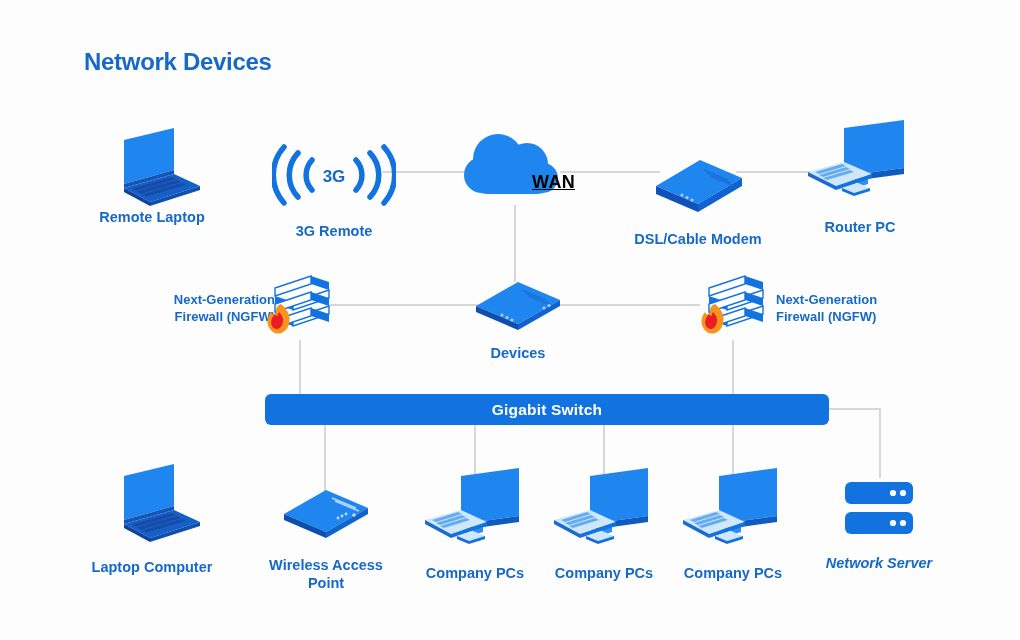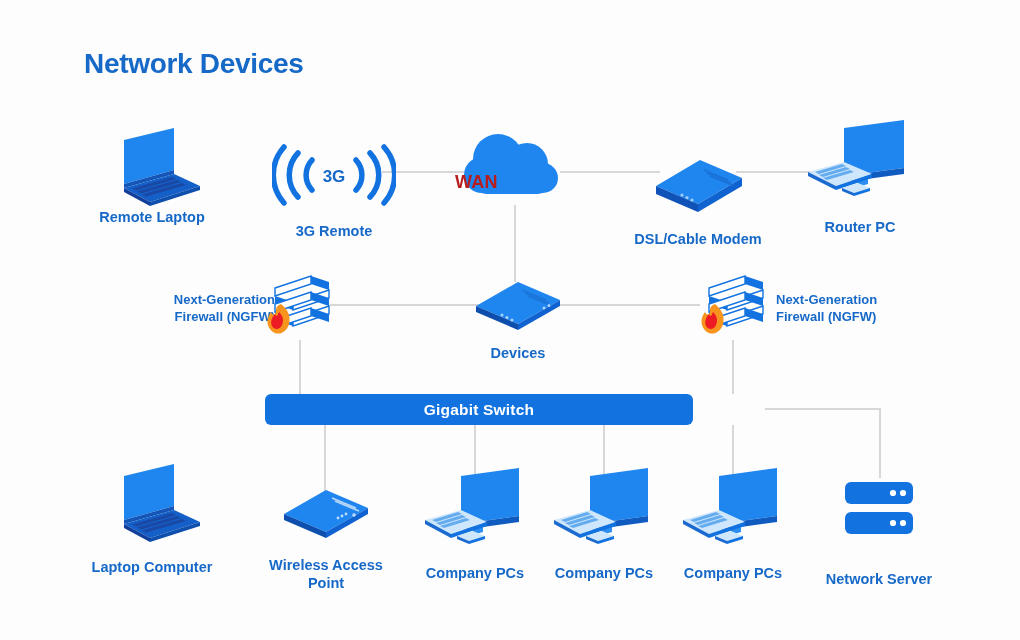--- a/index.html
+++ b/index.html
@@ -25,21 +25,21 @@
     position: absolute;
     left: 0; top: 0;
     width: 1020px;
     height: 640px;
     pointer-events: none;
   }
   .title {
     position: absolute;
     left: 84px;
     top: 48px;
-    font-size: 28px;
+    font-size: 24px;
     font-weight: bold;
     color: #1769c8;
     letter-spacing: -0.3px;
     white-space: nowrap;
   }
   .node {
     position: absolute;
     display: flex;
     flex-direction: column;
     align-items: center;
@@ -56,32 +56,33 @@
     display: flex;
     align-items: flex-end;
     justify-content: center;
   }
   
   .cloud-text {
     position: absolute;
     left: 0; right: 0;
     top: 50%;
     transform: translateY(-50%);
-    text-align: left;
+    text-align: right;
     font-size: 18px;
     font-weight: bold;
-    color: #b91c1c;
+    color: #000000;
     letter-spacing: 0.3px;
+    text-decoration: underline;
   }
   
   .switch-bar {
     position: absolute;
     left: 265px;
     top: 394px;
-    width: 428px;
+    width: 564px;
     height: 31px;
     background: #1273e0;
     border-radius: 6px;
     display: flex;
     align-items: center;
     justify-content: center;
   }
   .switch-bar .switch-label {
     color: #ffffff;
     font-size: 15.5px;
@@ -421,16 +422,16 @@
     <div class="icon-wrap" style="height:70px;">
       <svg width="76" height="66" viewBox="0 0 76 66" xmlns="http://www.w3.org/2000/svg">
         <rect x="4" y="6" width="68" height="22" rx="6" fill="#1273e0"></rect>
         <circle cx="52" cy="17" r="3.1" fill="#ffffff"></circle>
         <circle cx="62" cy="17" r="3.1" fill="#ffffff"></circle>
         <rect x="4" y="36" width="68" height="22" rx="6" fill="#1273e0"></rect>
         <circle cx="52" cy="47" r="3.1" fill="#ffffff"></circle>
         <circle cx="62" cy="47" r="3.1" fill="#ffffff"></circle>
       </svg>
     </div>
-    <div class="label" style="margin-top:28px;">Network Server</div>
+    <div class="label" style="margin-top:12px;font-style:italic;">Network Server</div>
   </div>
 
 </div>
 
 </body></html>

